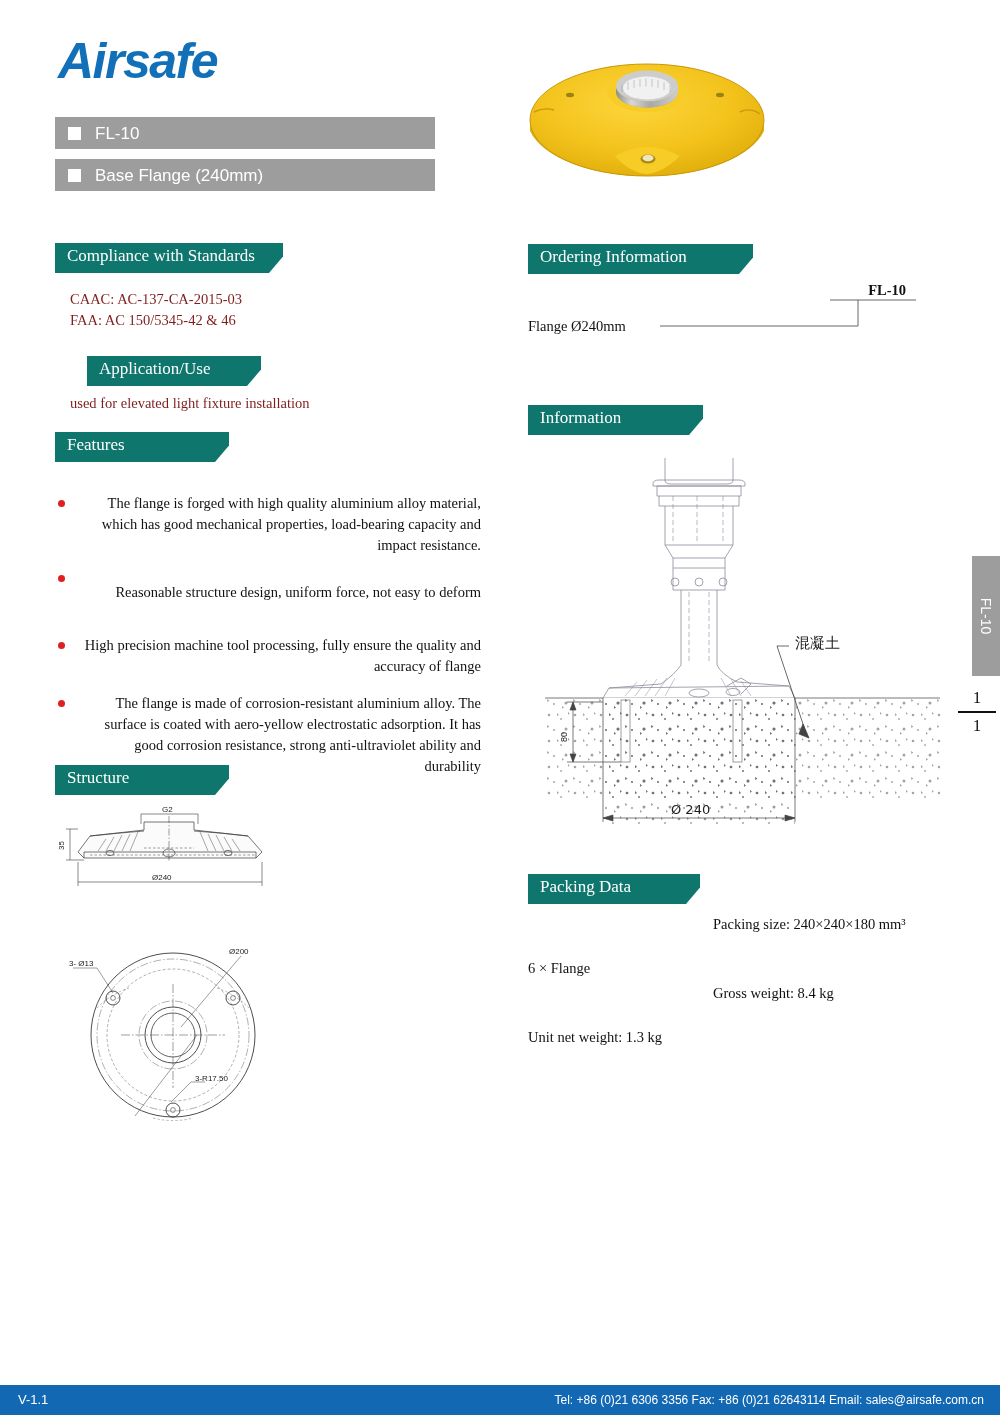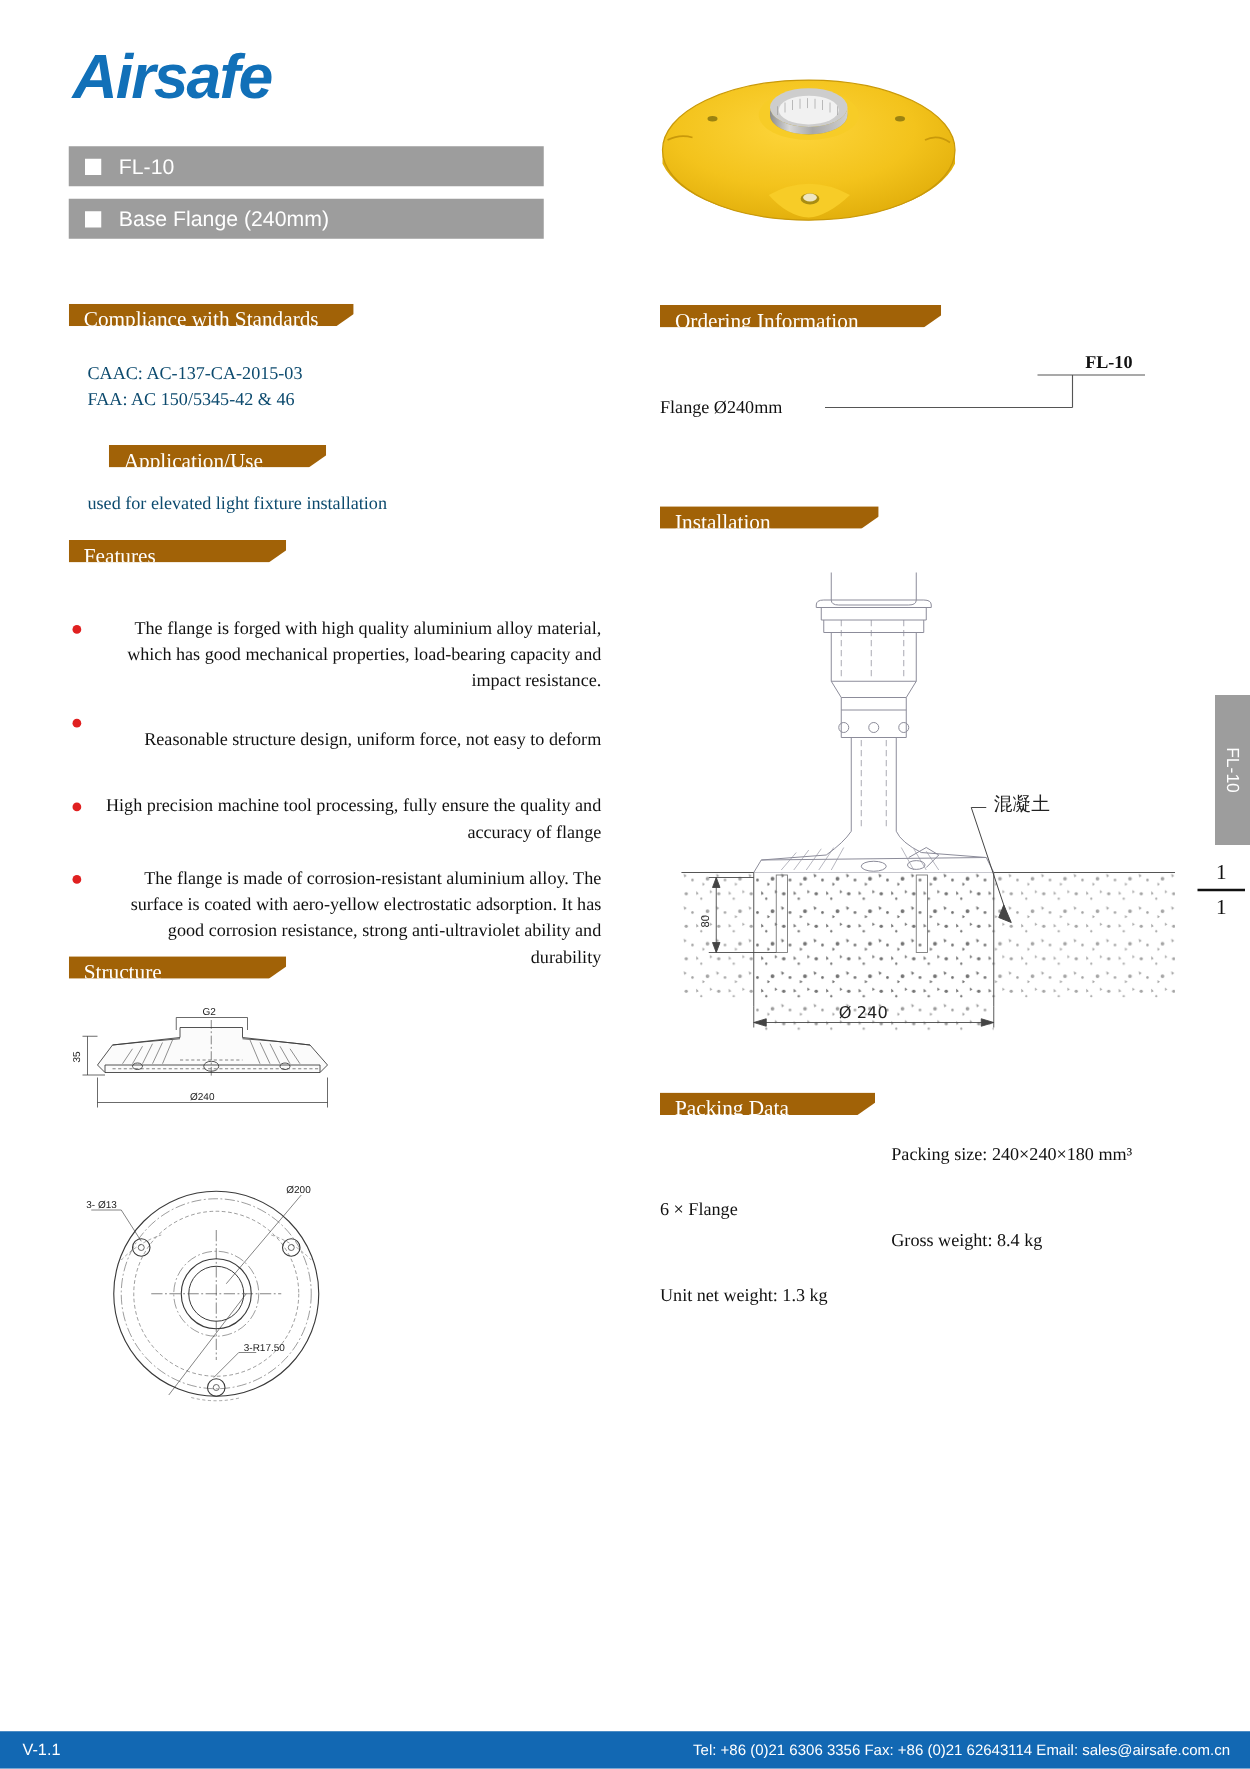--- a/index.html
+++ b/index.html
@@ -33,28 +33,28 @@
   .namebar .txt {
     font-family:"Liberation Sans", sans-serif;
     font-size:17px; color:#ffffff; line-height:1;
   }
 
   
   .photo { position:absolute; left:512px; top:28px; width:270px; height:168px; }
 
   
   .banner {
-    position:absolute; height:18px;
-    background:#a16207; color:#ffffff;
+    position:absolute; height:30px;
+    background:#0f766e; color:#ffffff;
     font-size:17px; line-height:26px;
     padding-left:12px;
     clip-path:polygon(0 0, 100% 0, 100% 45%, calc(100% - 14px) 100%, 0 100%);
   }
 
-  .body-text { position:absolute; font-size:14.5px; color:#0c4a6e; line-height:1.55; }
+  .body-text { position:absolute; font-size:14.5px; color:#7f1d1d; line-height:1.55; }
 
   
   .feat { position:absolute; left:56px; width:425px; }
   .feat .row { position:relative; padding-left:19px; margin-bottom:12px; }
   .feat .dot {
     position:absolute; left:2px; top:7px;
     width:7px; height:7px; border-radius:50%;
     background:#e02020;
   }
   .feat .row p { font-size:14.5px; line-height:1.45; color:#111;text-align:right; }
@@ -297,21 +297,21 @@
   <div class="order-code">FL-10</div>
   <svg style="position:absolute; left:0; top:0; width:400px; height:60px;" viewBox="0 0 400 60">
     <g stroke="#555" stroke-width="0.9" fill="none">
       <line x1="132" y1="44" x2="330" y2="44"></line>
       <line x1="330" y1="44" x2="330" y2="18"></line>
       <line x1="302" y1="18" x2="388" y2="18"></line>
     </g>
   </svg>
 </div>
 
-<div class="banner" style="left:528px; top:405px; width:175px;">Installation</div>
+<div class="banner" style="left:528px; top:405px; width:175px;">Information</div>
 
 <svg class="dwg" style="left:545px; top:450px; width:395px; height:375px;" viewBox="0 0 395 375">
   <defs>
     <pattern id="concrete" width="26" height="26" patternUnits="userSpaceOnUse">
       <circle cx="4" cy="5" r="1.3" fill="#4a4a4a"></circle>
       <circle cx="16" cy="9" r="0.9" fill="#4a4a4a"></circle>
       <circle cx="21" cy="19" r="1.5" fill="#4a4a4a"></circle>
       <circle cx="9" cy="20" r="1.0" fill="#4a4a4a"></circle>
       <path d="M12 3 l2 2 l-2 1 z" fill="#4a4a4a"></path>
       <path d="M2 15 l2.4 1.6 l-2 1.4 z" fill="#4a4a4a"></path>

